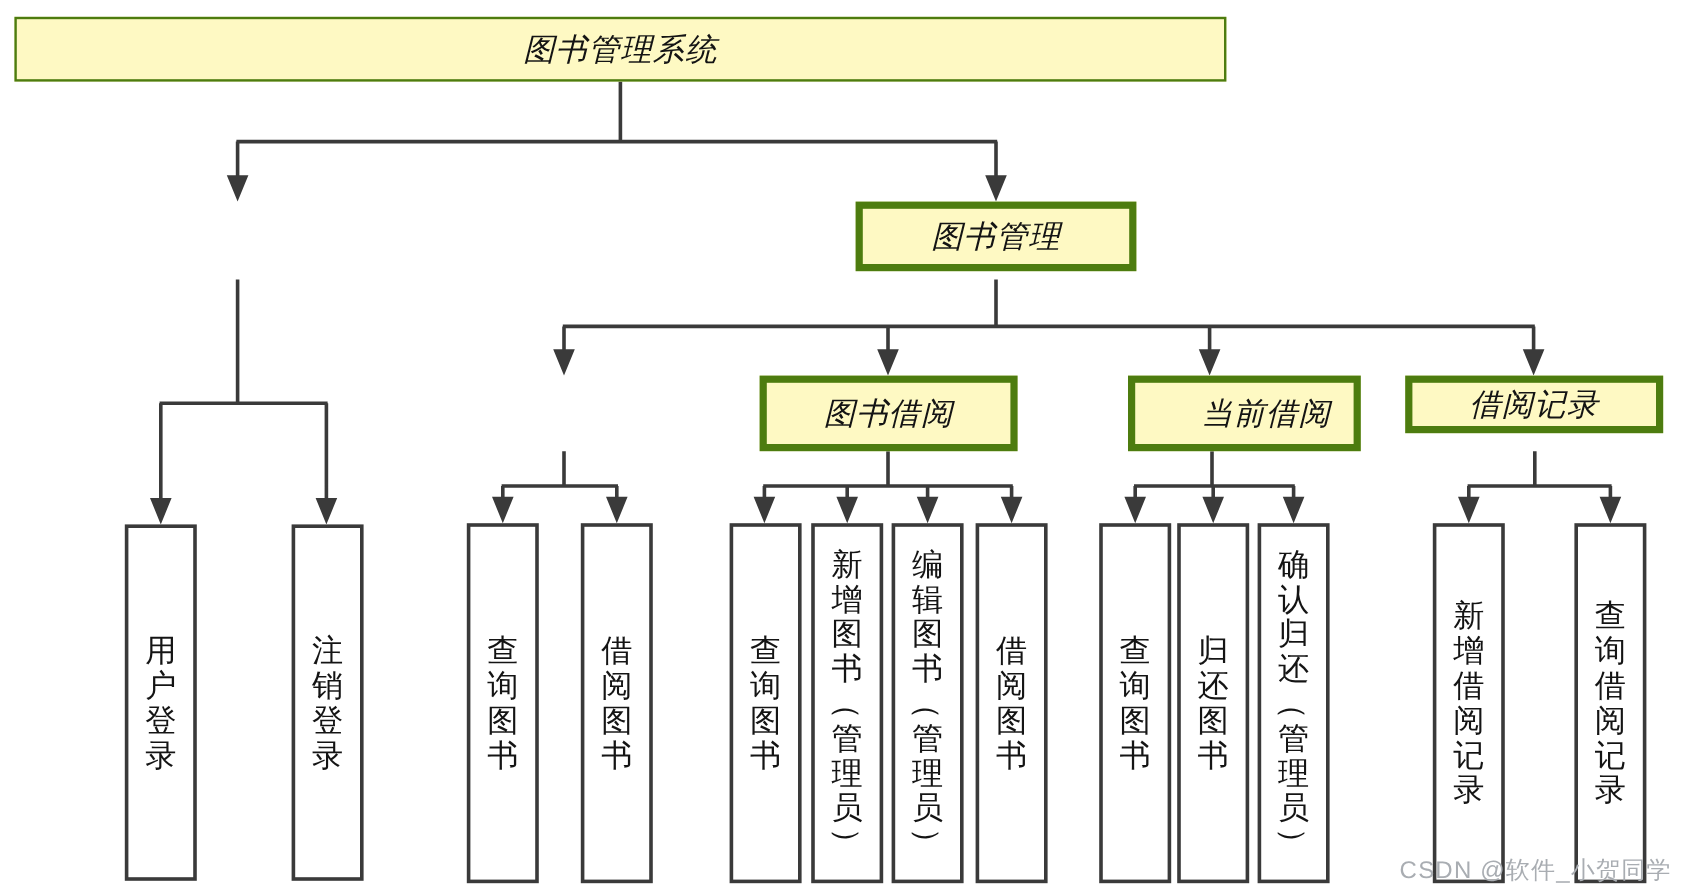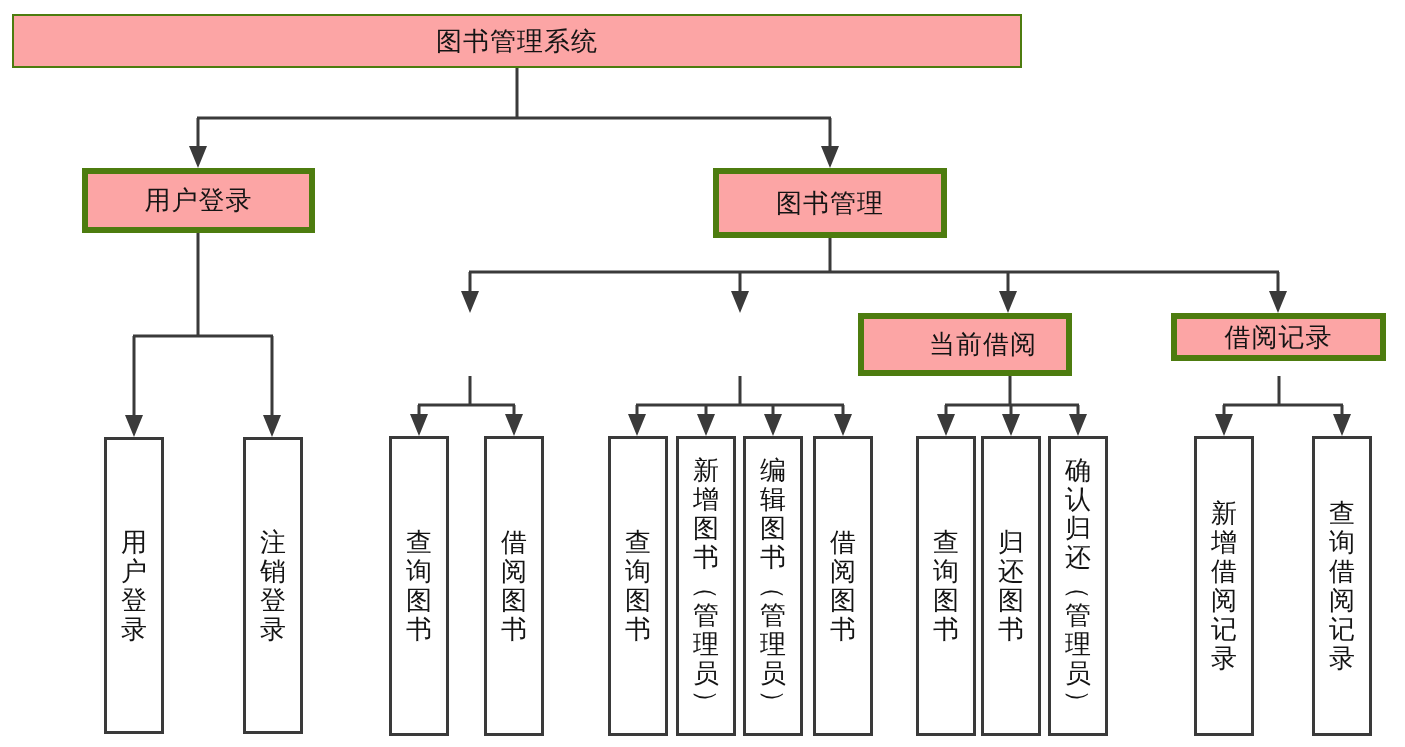--- a/index.html
+++ b/index.html
@@ -19,27 +19,28 @@
     position: absolute;
     left: 0;
     top: 0;
     width: 1405px;
     height: 747px;
   }
   .hnode {
     position: absolute;
     box-sizing: border-box;
     border: 6px solid #4d7c0f;
-    background: #fca5a5;
+    background: #fef9c3;
     display: flex;
     align-items: center;
     justify-content: center;
     font-size: 26px;
     letter-spacing: 1px;
     color: #141414;
+    font-style: italic;
   }
   .hnode.root {
     border-width: 2px;
   }
   .vnode {
     position: absolute;
     box-sizing: border-box;
     border: 3px solid #3a3a3a;
     background: #ffffff;
     display: flex;
@@ -108,24 +109,24 @@
          M834 414 H852 L843 436 Z
          M937 414 H955 L946 436 Z
          M1002 414 H1020 L1011 436 Z
          M1069 414 H1087 L1078 436 Z
          M1215 414 H1233 L1224 436 Z
          M1333 414 H1351 L1342 436 Z" fill="#3a3a3a" stroke="none"></path>
   </svg>
 
   <div class="hnode root" style="left:12px; top:14px; width:1010px; height:54px;">图书管理系统</div>
 
-  <div class="hnode" style="left:82px; top:168px; width:233px; height:65px;">用户登录</div>
-  <div class="hnode" style="left:713px; top:168px; width:234px; height:70px;">图书管理</div>
-
-  <div class="hnode" style="left:858px; top:313px; width:214px; height:63px;padding-left:36px;">当前借阅</div>
+  <div class="hnode" style="left:713px; top:168px; width:234px; height:58px;">图书管理</div>
+
+  <div class="hnode" style="left:633px; top:313px; width:215px; height:63px;">图书借阅</div>
+  <div class="hnode" style="left:940px; top:313px; width:194px; height:63px;padding-left:36px;">当前借阅</div>
   <div class="hnode" style="left:1171px; top:313px; width:215px; height:48px;">借阅记录</div>
 
   <div class="vnode" style="left:104px; top:437px; width:60px; height:297px;">
     <div class="vtext">
         <span>用</span>
         <span>户</span>
         <span>登</span>
         <span>录</span>
       </div>
   </div>
@@ -242,14 +243,15 @@
     <div class="vtext">
         <span>查</span>
         <span>询</span>
         <span>借</span>
         <span>阅</span>
         <span>记</span>
         <span>录</span>
       </div>
   </div>
 
+  <div class="watermark">CSDN @软件_小贺同学</div>
 
 </div>
 
 </body></html>

